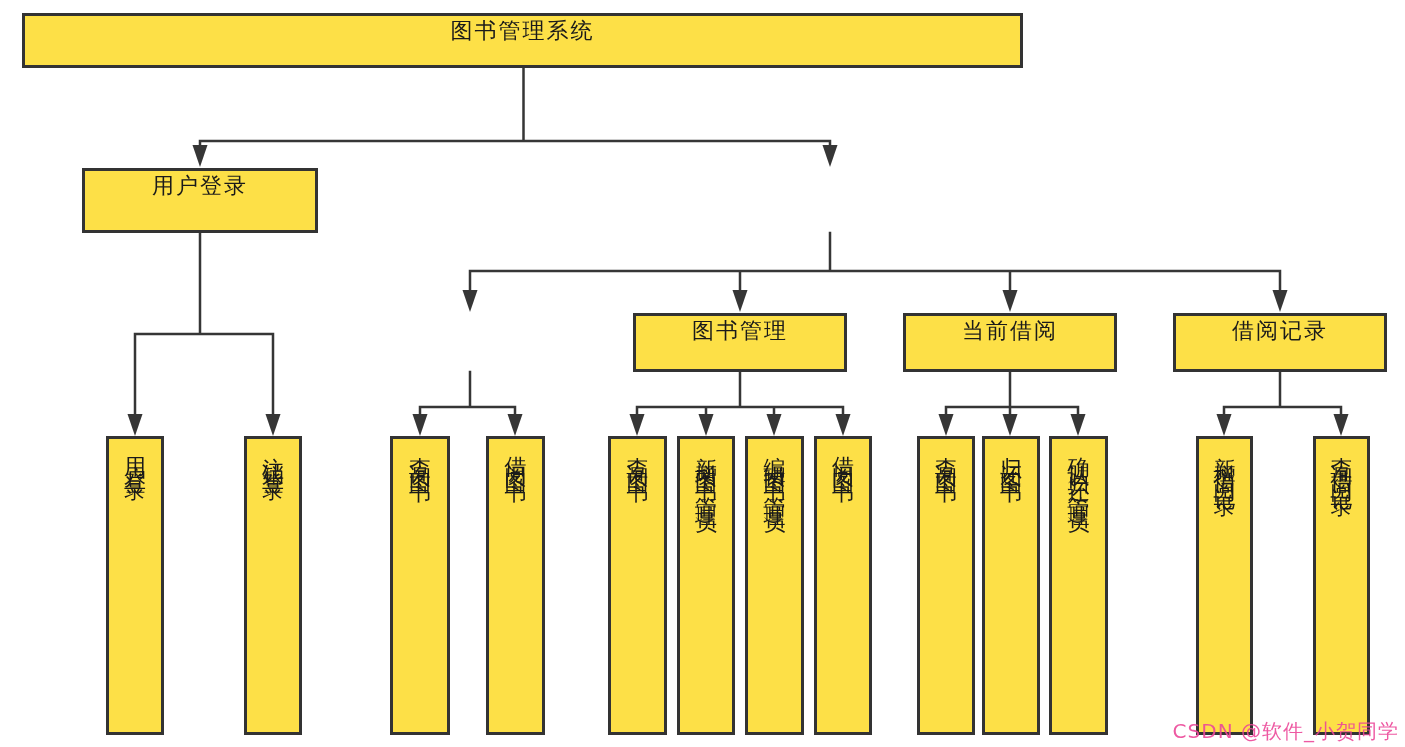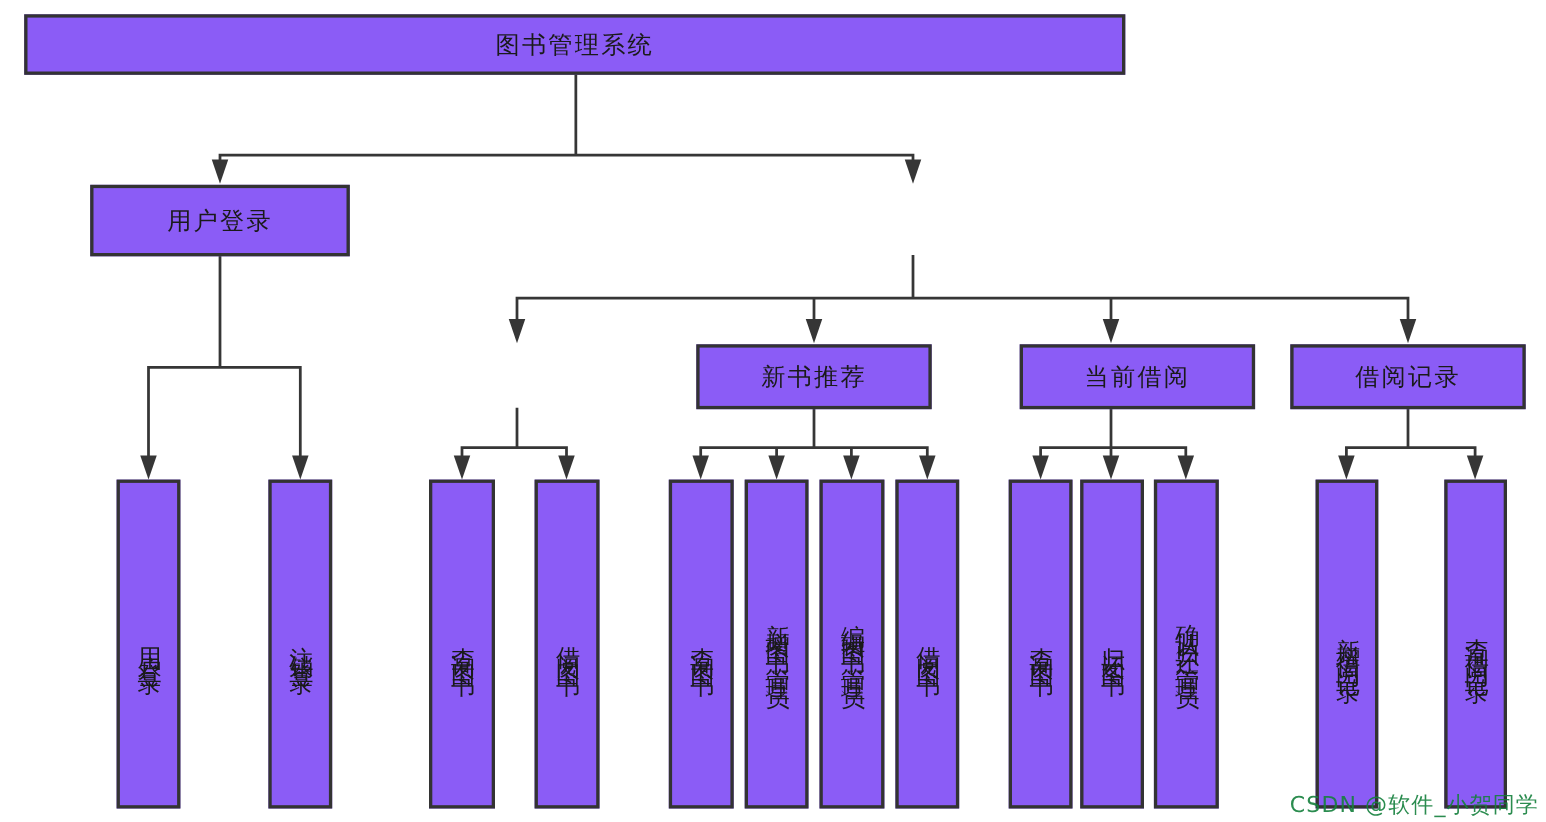--- a/index.html
+++ b/index.html
@@ -8,24 +8,23 @@
     width: 1405px;
     height: 747px;
     background: #ffffff;
     font-family: "DejaVu Sans", sans-serif;
     overflow: hidden;
   }
   #wires { position: absolute; left: 0; top: 0; width: 1405px; height: 747px; }
   .node {
     position: absolute;
     box-sizing: border-box;
-    background: #8b5cf6;
+    background: #fde047;
     border: 3px solid #333333;
     display: flex;
-    align-items: center;
     justify-content: center;
     color: #1a1a1a;
     font-size: 22px;
     letter-spacing: 2px;
     white-space: nowrap;
   }
   .leaf {
     letter-spacing: 0;
   }
   .leaf .vtext {
@@ -35,42 +34,42 @@
     font-size: 22px;
     color: #1a1a1a;
     line-height: 1;
   }
   
   .n-root           { left: 22px;   top: 13px;  width: 1001px; height: 55px; }
   .n-user-login     { left: 82px;   top: 168px; width: 236px;  height: 65px; }
   .n-book-mgmt      { left: 712px;  top: 168px; width: 235px;  height: 65px; }
   .n-new-book       { left: 363px;  top: 313px; width: 214px;  height: 59px; }
   .n-book-borrow    { left: 633px;  top: 313px; width: 214px;  height: 59px; }
-  .n-current-borrow { left: 903px;  top: 313px; width: 214px;  height: 59px; margin-left: 24px; }
+  .n-current-borrow { left: 903px;  top: 313px; width: 214px;  height: 59px; }
   .n-borrow-record  { left: 1173px; top: 313px; width: 214px;  height: 59px; }
   .lf { top: 436px; height: 299px; }
   .n-l1  { left: 106px;  width: 58px; }
   .n-l2  { left: 244px;  width: 58px; }
   .n-l3  { left: 390px;  width: 60px; }
   .n-l4  { left: 486px;  width: 59px; }
   .n-l5  { left: 608px;  width: 59px; }
   .n-l6  { left: 677px;  width: 58px; }
   .n-l7  { left: 745px;  width: 59px; }
   .n-l8  { left: 814px;  width: 58px; }
   .n-l9  { left: 917px;  width: 58px; }
   .n-l10 { left: 982px;  width: 58px; }
   .n-l11 { left: 1049px; width: 59px; }
   .n-l12 { left: 1196px; width: 57px; }
   .n-l13 { left: 1313px; width: 57px; }
   .watermark {
     position: absolute;
     right: 6px;
     bottom: 2px;
     font-size: 20px;
-    color: #15803d;
+    color: #ec4899;
     letter-spacing: 1px;
     opacity: 0.9;
     z-index: 10;
     white-space: nowrap;
     margin-top: 24px;
   }
 </style>
 </head>
 <body>
 
@@ -118,21 +117,21 @@
 
   <div class="node n-root">
     <span>图书管理系统</span>
   </div>
 
   <div class="node n-user-login">
     <span>用户登录</span>
   </div>
 
   <div class="node n-book-borrow">
-    <span>新书推荐</span>
+    <span>图书管理</span>
   </div>
   <div class="node n-current-borrow">
     <span>当前借阅</span>
   </div>
   <div class="node n-borrow-record">
     <span>借阅记录</span>
   </div>
 
   <div class="node leaf lf n-l1">
     <span class="vtext">用户登录</span>

